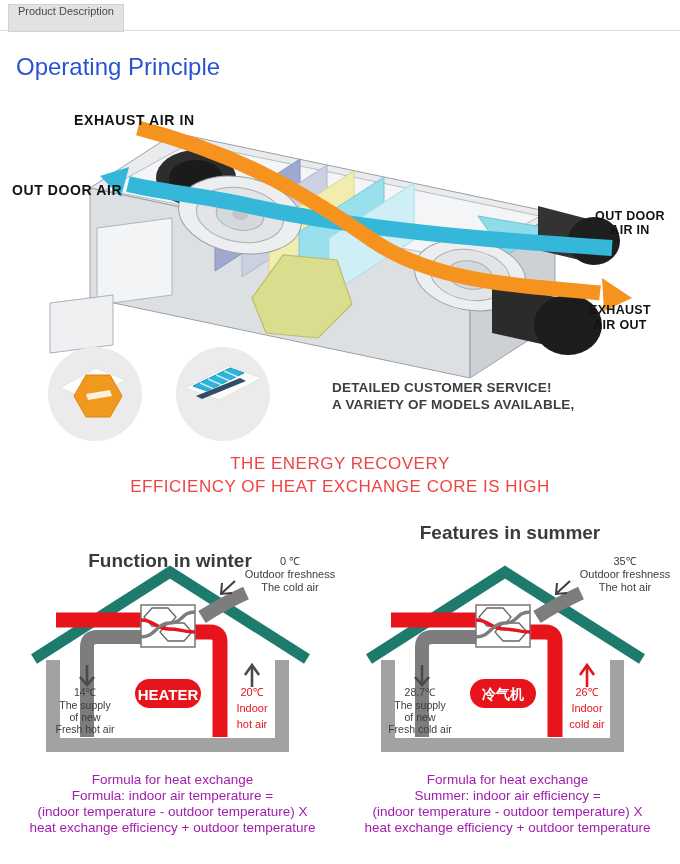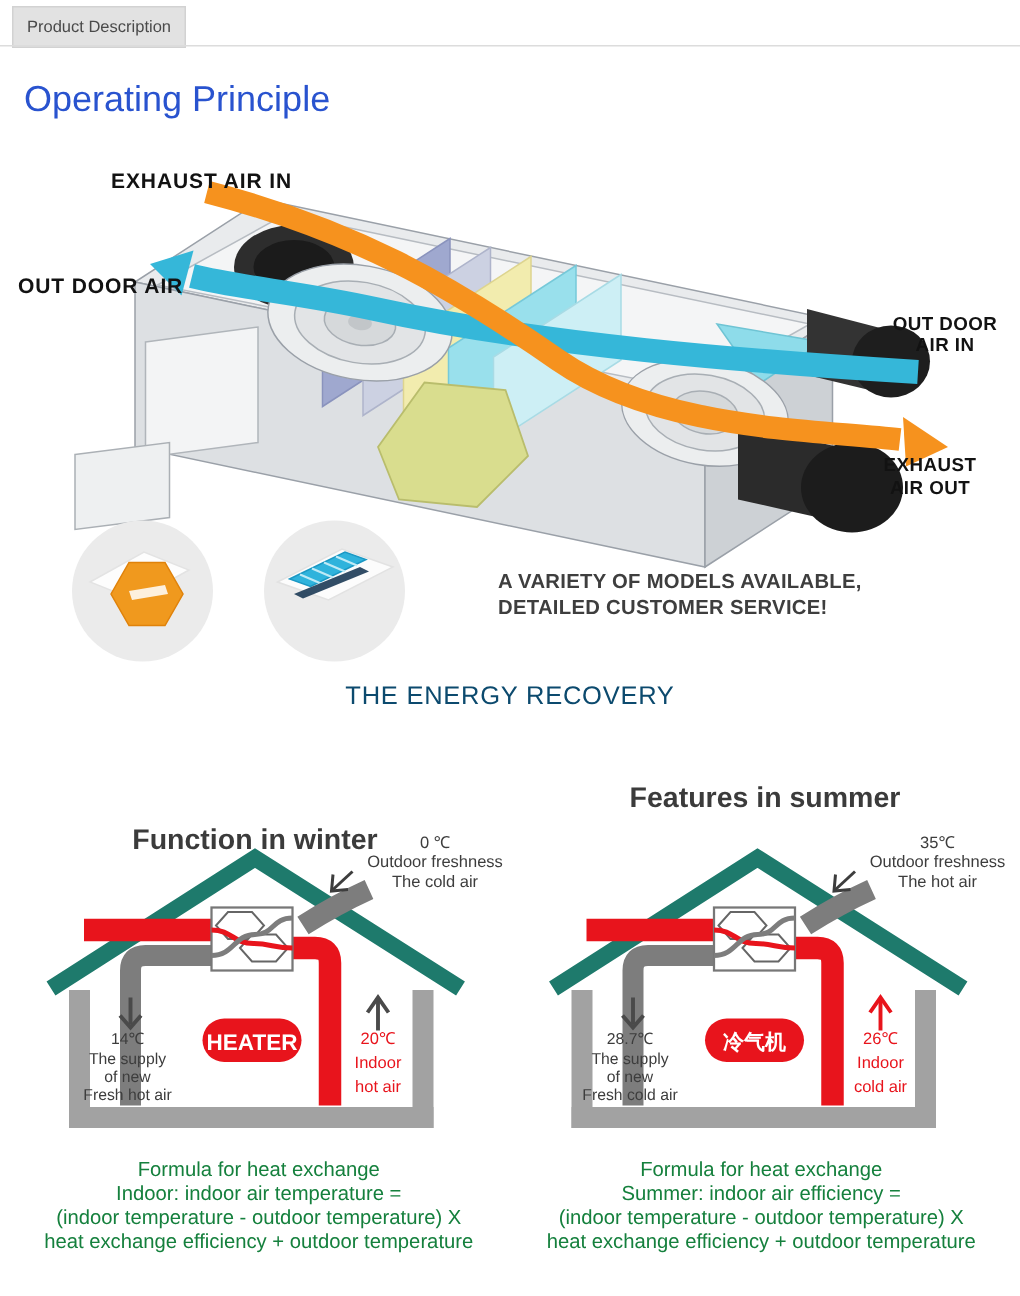--- a/index.html
+++ b/index.html
@@ -1,45 +1,45 @@
 <!DOCTYPE html>
 <html><head>
 <meta charset="utf-8">
 <style>
   html,body{margin:0;padding:0;background:#fff;}
   #page{position:relative;width:680px;height:864px;background:#fff;overflow:hidden;
         font-family:"Liberation Sans", sans-serif;}
   
   .tab{position:absolute;left:8px;top:4px;width:114px;height:26px;background:#e2e2e2;
-       border:1px solid #d2d2d2;display:flex;align-items:center;justify-content:center;
+       border:1px solid #d2d2d2;display:flex;align-items:flex-start;justify-content:center;
        font-size:11px;color:#4a4a4a;cursor:pointer;}
   .tab-divider{position:absolute;left:0;top:30px;width:680px;height:1px;background:#dcdcdc;}
   
   .page-title{position:absolute;left:16px;top:53px;font-size:24px;font-weight:normal;color:#2953cf;}
   
   .unit-svg{position:absolute;left:0;top:98px;}
   
   .circles-svg{position:absolute;left:0;top:340px;}
   .models-note{position:absolute;left:332px;top:379px;font-size:13.5px;font-weight:600;
                color:#3e3e3e;line-height:17px;letter-spacing:.2px;}
   
   .headline{position:absolute;left:0;top:452px;width:680px;text-align:center;
-            font-size:17px;color:#0c4a6e;line-height:23px;letter-spacing:.5px;}
+            font-size:17px;color:#ef4444;line-height:23px;letter-spacing:.5px;}
   
   .season-title{position:absolute;top:522px;width:340px;text-align:center;
                 font-size:19px;font-weight:600;color:#3b3b3b;}
   .season-title.winter{left:0;margin-top:28px;}
   .season-title.summer{left:340px;}
   
   .house-svg{position:absolute;top:553px;}
   .house-svg.winter{left:28px;}
   .house-svg.summer{left:363px;}
   
   .formula{position:absolute;top:772px;width:345px;text-align:center;font-size:13.5px;
-           color:#15803d;line-height:16px;}
+           color:#a21caf;line-height:16px;}
   .formula.winter{left:0;}
   .formula.summer{left:335px;}
   svg text{font-family:"Liberation Sans", sans-serif;}
   .dlabel{font-weight:bold;fill:#121212;font-size:14px;letter-spacing:.6px;}
   .dlabel2{font-weight:bold;fill:#121212;font-size:12.5px;letter-spacing:.3px;}
   .htxt{font-size:10.5px;fill:#3d3d3d;}
   .htxt-red{font-size:11px;fill:#e8141c;}
   .otxt{font-size:11px;fill:#3d3d3d;}
 </style>
 </head>
@@ -134,26 +134,27 @@
       <polygon points="193,46 230,28 244,33 207,51" fill="#2fb3dc" stroke="#1b98c4"></polygon>
       <line x1="200" y1="43" x2="214" y2="49" stroke="#bfeaf6" stroke-width="1.5"></line>
       <line x1="208" y1="39" x2="222" y2="45" stroke="#bfeaf6" stroke-width="1.5"></line>
       <line x1="216" y1="35" x2="230" y2="41" stroke="#bfeaf6" stroke-width="1.5"></line>
       <line x1="224" y1="31" x2="238" y2="37" stroke="#bfeaf6" stroke-width="1.5"></line>
       <polygon points="196,56 240,38 246,41 202,59" fill="#1c3a55" opacity="0.9"></polygon>
     </g>
   </svg>
 
   <div class="models-note">
+    <div>DETAILED CUSTOMER SERVICE!</div>
     <div>A VARIETY OF MODELS AVAILABLE,</div>
-    <div>DETAILED CUSTOMER SERVICE!</div>
   </div>
 
   <div class="headline">
     <div>THE ENERGY RECOVERY</div>
+    <div>EFFICIENCY OF HEAT EXCHANGE CORE IS HIGH</div>
   </div>
 
   <div class="season-title winter">Function in winter</div>
   <div class="season-title summer">Features in summer</div>
 
   <svg class="house-svg winter" width="312" height="222" viewBox="0 0 312 222">
     <path d="M 6,106 L 142,19 L 279,106" fill="none" stroke="#1e7a6c" stroke-width="11"></path>
     <g fill="#a2a2a2">
       <rect x="18" y="107" width="14" height="92"></rect>
       <rect x="247" y="107" width="14" height="92"></rect>
@@ -231,21 +232,21 @@
     <text class="htxt" x="57" y="156" text-anchor="middle">The supply</text>
     <text class="htxt" x="57" y="168" text-anchor="middle">of new</text>
     <text class="htxt" x="57" y="180" text-anchor="middle">Fresh cold air</text>
     <text class="htxt-red" x="224" y="143" text-anchor="middle">26℃</text>
     <text class="htxt-red" x="224" y="159" text-anchor="middle">Indoor</text>
     <text class="htxt-red" x="224" y="175" text-anchor="middle">cold air</text>
   </svg>
 
   <div class="formula winter">
     <div>Formula for heat exchange</div>
-    <div>Indoor: indoor air temperature =</div>
+    <div>Formula: indoor air temperature =</div>
     <div>(indoor temperature - outdoor temperature) X</div>
     <div>heat exchange efficiency + outdoor temperature</div>
   </div>
   <div class="formula summer">
     <div>Formula for heat exchange</div>
     <div>Summer: indoor air efficiency =</div>
     <div>(indoor temperature - outdoor temperature) X</div>
     <div>heat exchange efficiency + outdoor temperature</div>
   </div>
 

